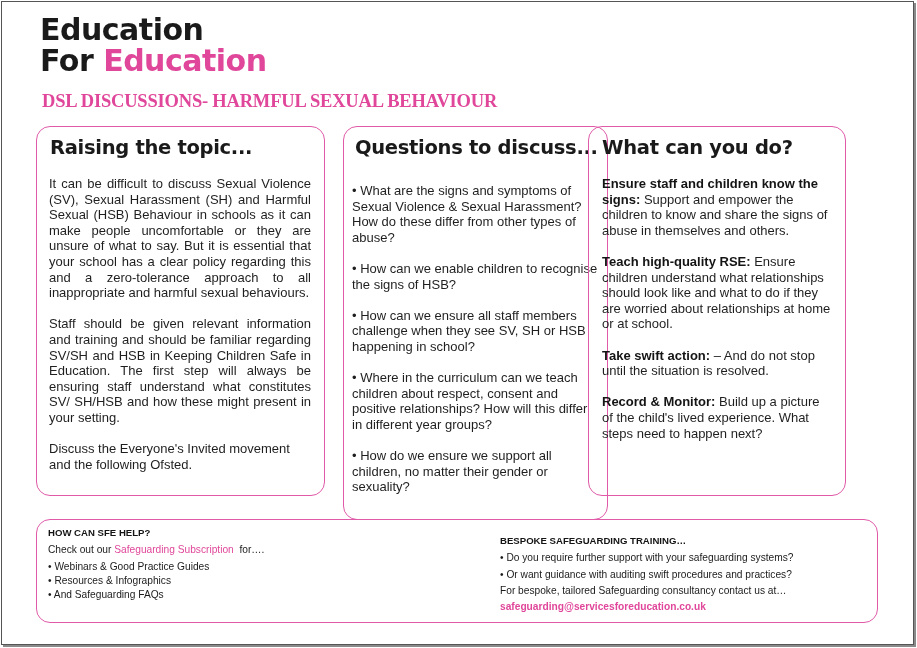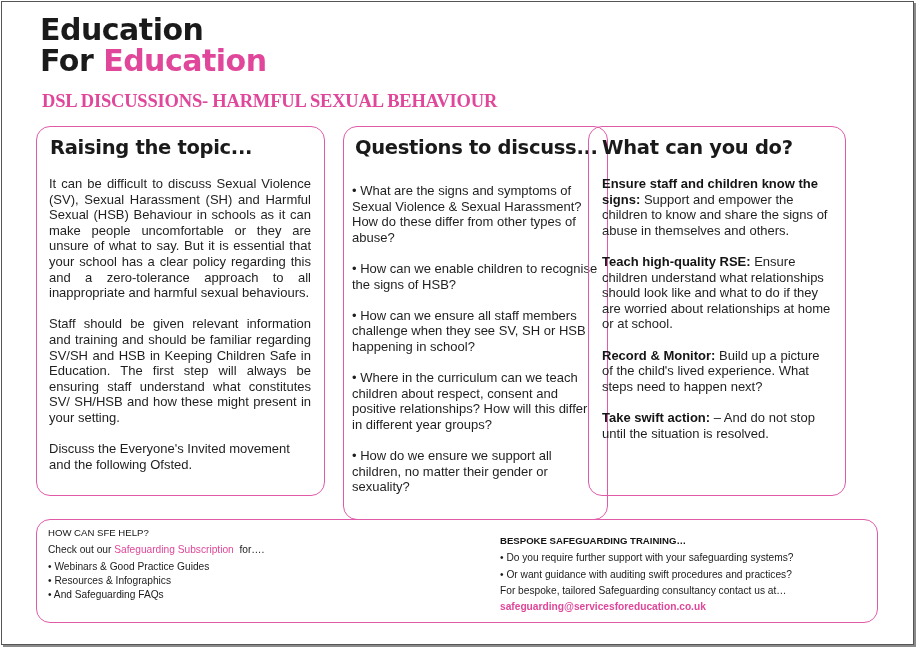--- a/index.html
+++ b/index.html
@@ -19,21 +19,21 @@
   .b3 h2 { left: 13px; top: 9px; }
   .body { position: absolute; font-size: 13px; line-height: 15.6px; color: #1f1f1f; }
   .b1 .body { left: 12px; top: 49px; width: 262px; }
   .b2 .body { left: 8px; top: 44px; width: 246px; margin-top: 12px; }
   .b3 .body { left: 13px; top: 49px; width: 230px; }
   .just { text-align: justify; }
   .para { margin: 0 0 15.6px 0; }
   .q { margin: 0 0 15.6px 0; }
   .strong { font-weight: bold; color: #141414; }
   .help { position: absolute; left: 11px; top: 6px; width: 440px; font-size: 10.2px; line-height: 14.3px; }
-  .help .head { font-weight: normal; font-size: 9.6px; color: #141414; margin-bottom: 3px; }
+  .help .head { font-weight: bold; font-size: 9.6px; color: #141414; margin-bottom: 3px; }
   .help .line { margin-bottom: 2px; }
   .link-bold { color: #e0479a; font-weight: bold; }
   .link { color: #e0479a; }
   .bespoke { position: absolute; left: 463px; top: 14px; width: 360px; font-size: 10.2px; line-height: 14.3px; }
   .bespoke .head { font-weight: bold; font-size: 9.6px; color: #141414; margin-bottom: 3px; }
   .bespoke .line { margin-bottom: 2px; }
   .tight { margin-bottom: 0 !important; }
 </style>
 </head>
 <body>
@@ -65,22 +65,22 @@
     <p class="q">• Where in the curriculum can we teach children about respect, consent and positive relationships? How will this differ in different year groups?</p>
     <p class="q">• How do we ensure we support all children, no matter their gender or sexuality?</p>
   </div>
 </div>
 
 <div class="box b3">
   <h2>What can you do?</h2>
   <div class="body">
     <p class="q"><span class="strong">Ensure staff and children know the signs:</span><span> Support and empower the children to know and share the signs of abuse in themselves and others.</span></p>
     <p class="q"><span class="strong">Teach high-quality RSE:</span><span> Ensure children understand what relationships should look like and what to do if they are worried about relationships at home or at school.</span></p>
+    <p class="q"><span class="strong">Take swift action:</span><span> – And do not stop until the situation is resolved.</span></p>
     <p class="q"><span class="strong">Record &amp; Monitor:</span><span> Build up a picture of the child's lived experience. What steps need to happen next?</span></p>
-    <p class="q"><span class="strong">Take swift action:</span><span> – And do not stop until the situation is resolved.</span></p>
   </div>
 </div>
 
 <div class="box b4">
   <div class="help">
     <div class="head">HOW CAN SFE HELP?</div>
     <div class="line"><span>Check out our </span><span class="link">Safeguarding Subscription</span><span style="white-space:pre">  for….</span></div>
     <div class="tight">• Webinars &amp; Good Practice Guides</div>
     <div class="tight">• Resources &amp; Infographics</div>
     <div class="tight">• And Safeguarding FAQs</div>

